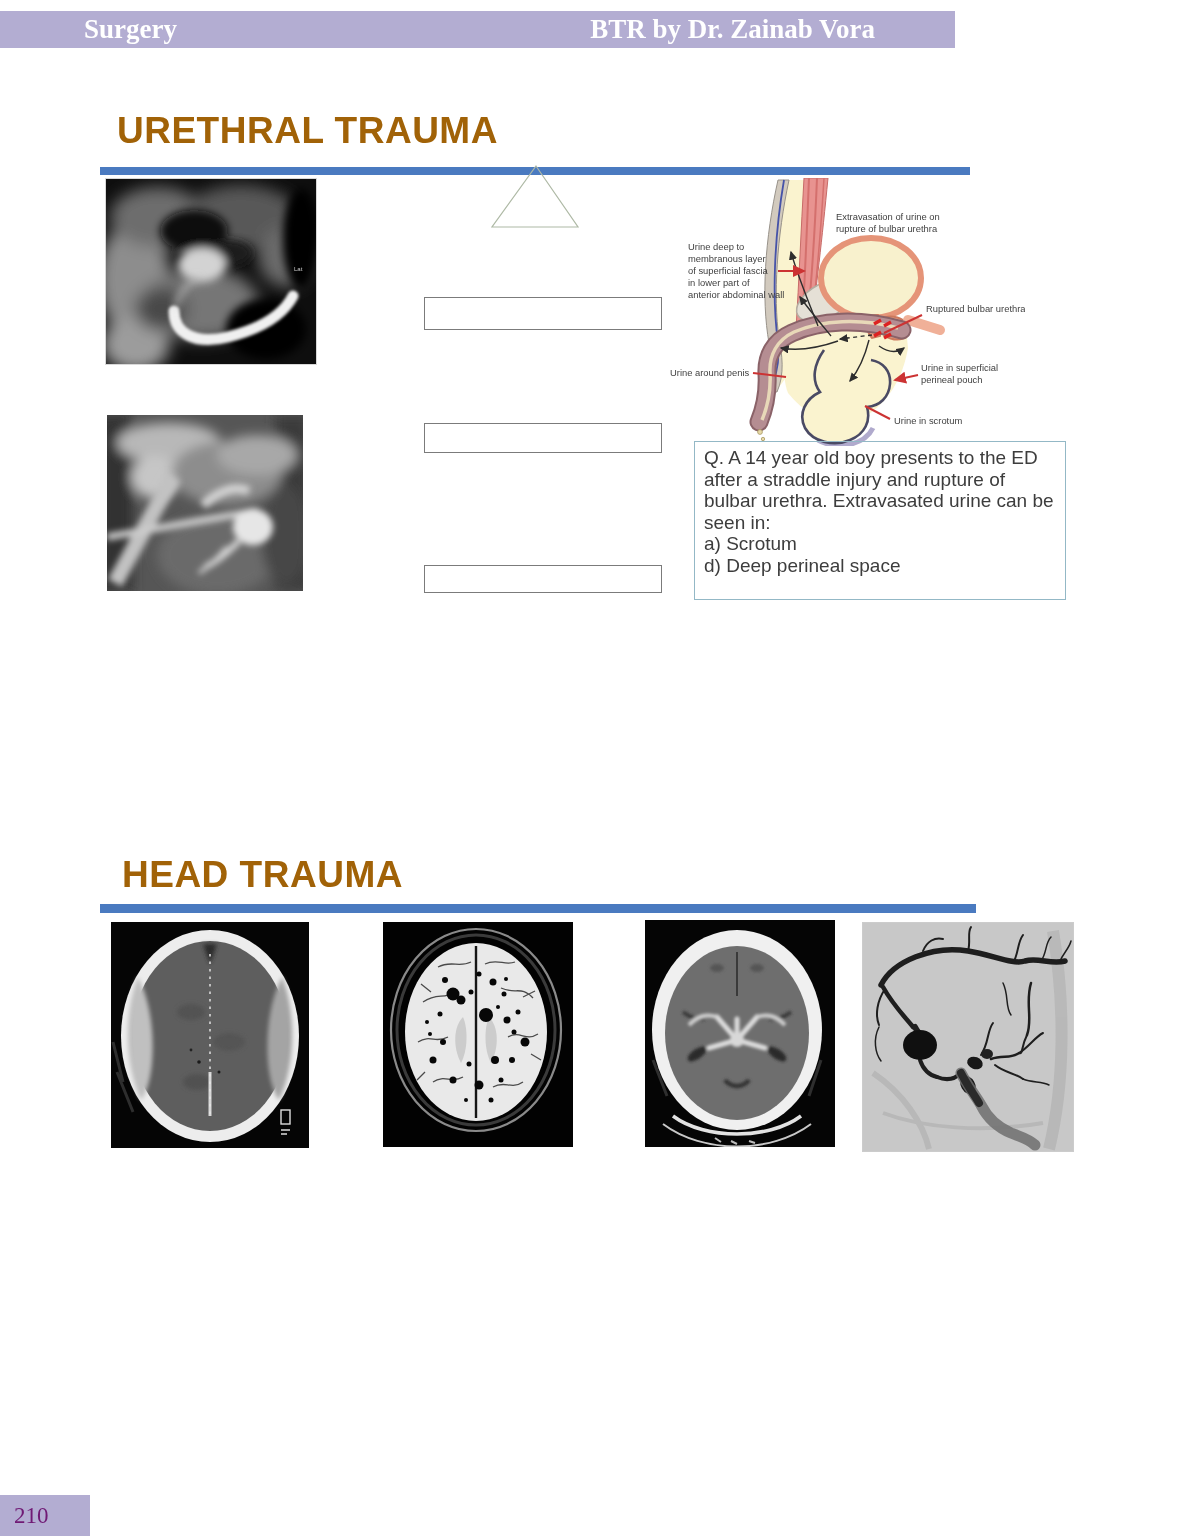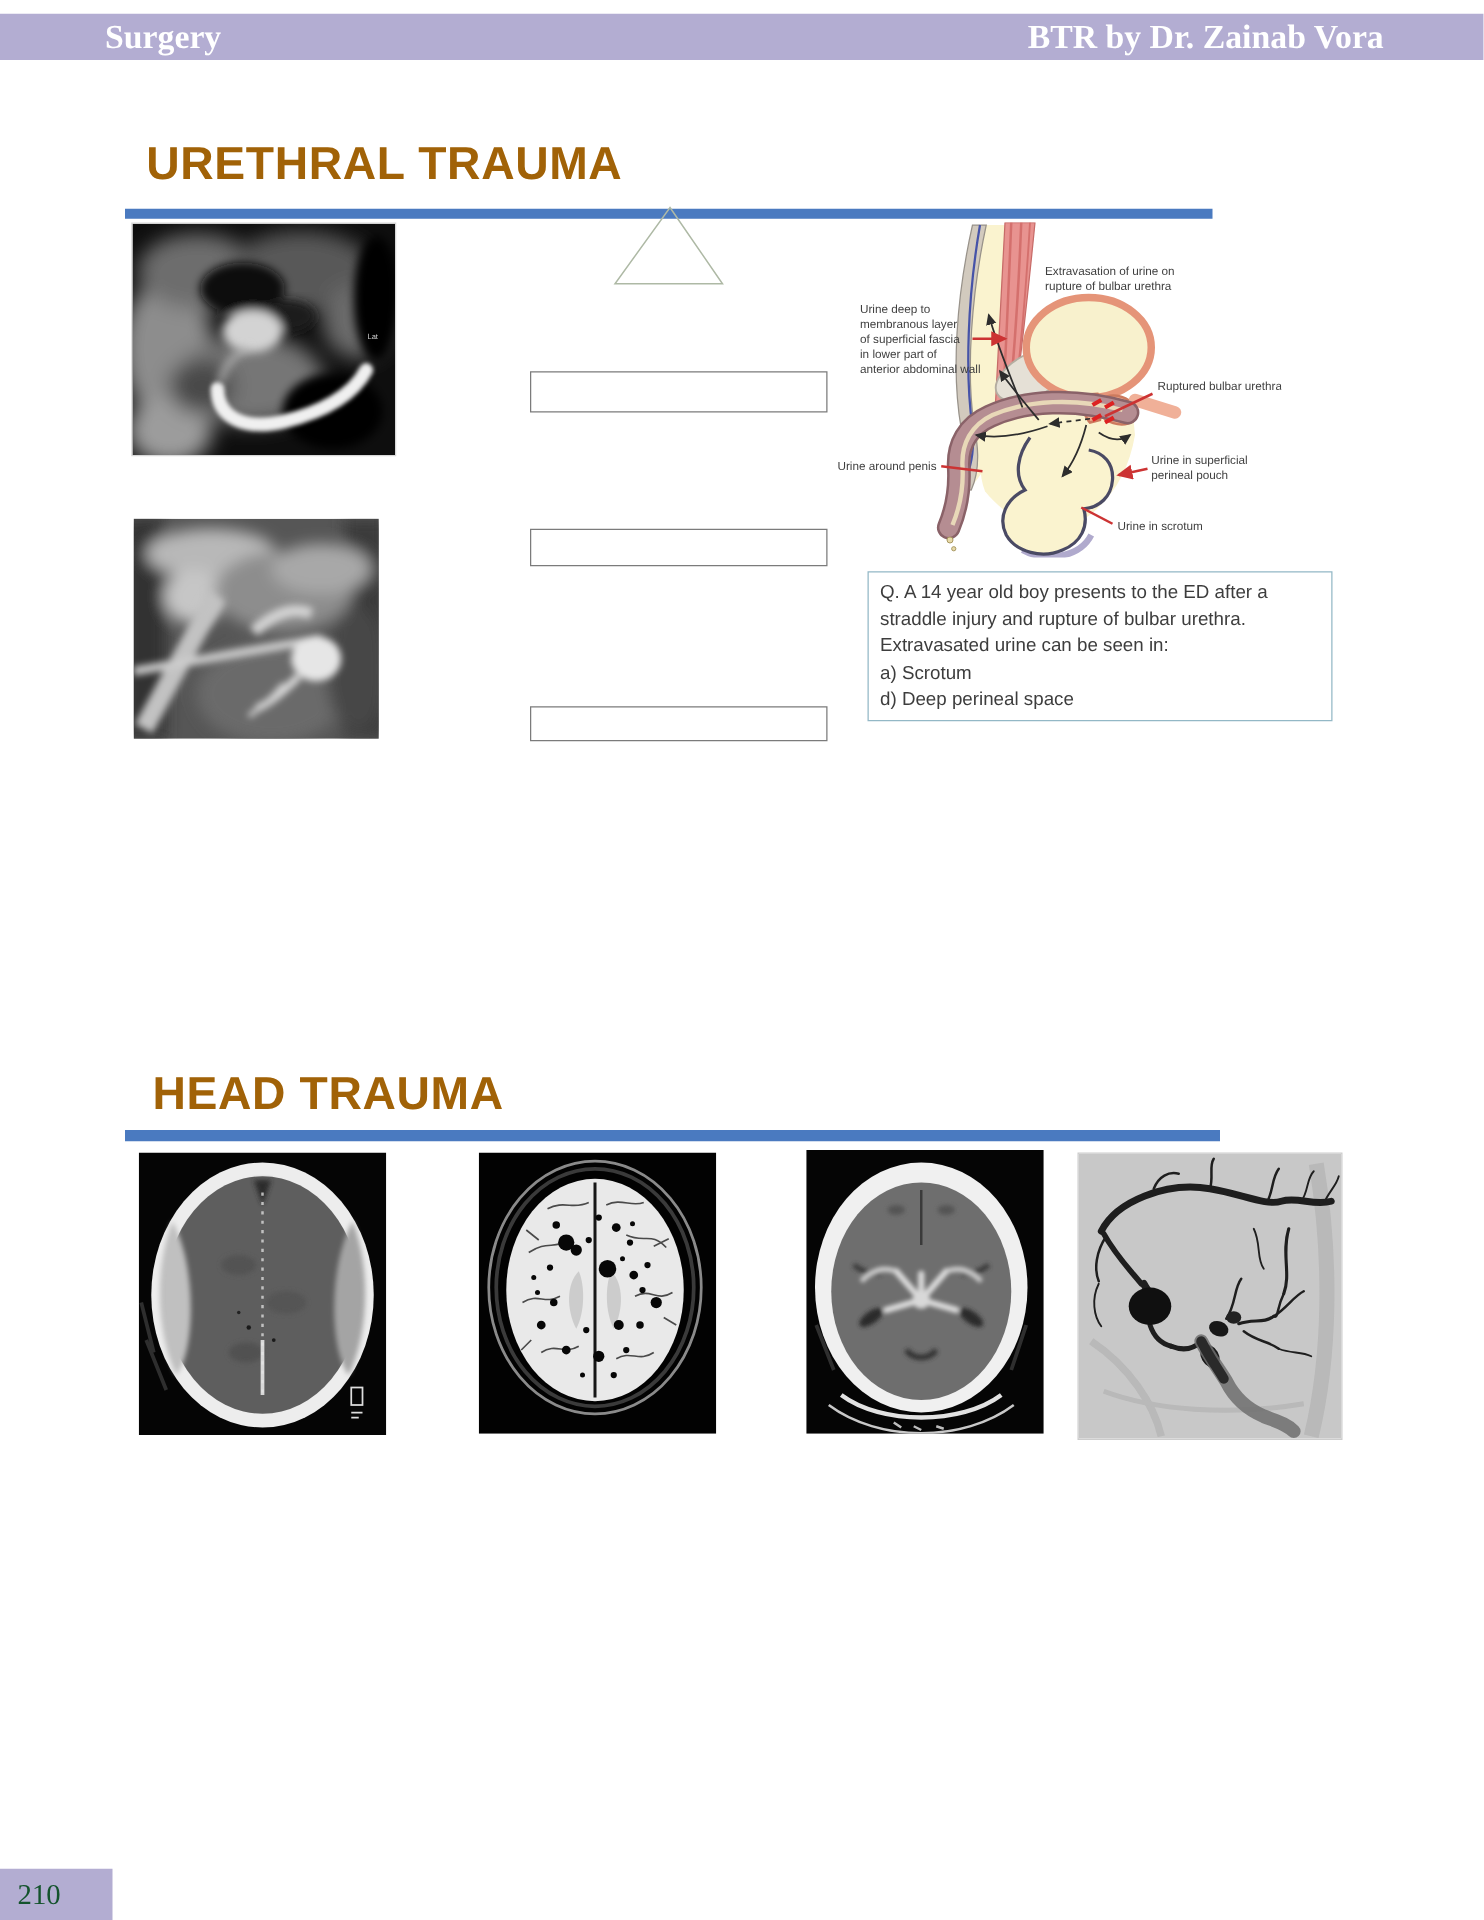--- a/index.html
+++ b/index.html
@@ -1,25 +1,25 @@
 <!DOCTYPE html>
 <html><head>
 <meta charset="utf-8">
 <style>
   html,body{margin:0;padding:0;background:#ffffff;}
   .page{position:relative;width:1187px;height:1536px;background:#ffffff;overflow:hidden;
         font-family:"Liberation Sans",sans-serif;}
   
-  .header-bar{position:absolute;top:11px;left:0;width:1187px;height:37px;background:#b3add2;}
+  .header-bar{position:absolute;top:11px;left:0;width:955px;height:37px;background:#b3add2;}
   .header-title{position:absolute;top:0;height:37px;line-height:37px;color:#ffffff;
         font-family:"Liberation Serif",serif;font-weight:bold;font-size:27px;}
   .header-title.left{left:84px;}
   .header-title.right{right:80px;}
   .footer-bar{position:absolute;top:1495px;left:0;width:90px;height:41px;background:#b3add2;}
-  .footer-num{position:absolute;left:14px;top:0;height:41px;line-height:41px;color:#14532d;
+  .footer-num{position:absolute;left:14px;top:0;height:41px;line-height:41px;color:#701a75;
         font-family:"Liberation Serif",serif;font-size:23px;}
   
   .sec-title{position:absolute;color:#a16207;font-weight:800;letter-spacing:0.5px;
         font-family:"Liberation Sans",sans-serif;}
   .sec-title.urethral{left:117px;top:110px;font-size:37px;}
   .sec-title.head{left:122px;top:854px;font-size:37px;}
   .blue-rule{position:absolute;background:#4a7ac0;height:8px;}
   .rule1{left:100px;top:167px;width:870px;}
   .rule2{left:100px;top:904px;width:876px;height:9px;}
   .triangle-shape{position:absolute;left:489px;top:163px;}
@@ -34,23 +34,23 @@
   .brain4{left:862px;top:922px;border:1px solid #cccccc;}
   
   .answer-box{position:absolute;left:424px;width:238px;background:#ffffff;
         border:1.6px solid #7b7b7b;box-sizing:border-box;}
   .answer-box.b1{top:297px;height:33px;}
   .answer-box.b2{top:423px;height:30px;}
   .answer-box.b3{top:565px;height:28px;}
   
   .diagram{left:668px;top:178px;}
   
-  .question-box{position:absolute;left:694px;top:457px;width:372px;height:120px;
+  .question-box{position:absolute;left:694px;top:441px;width:372px;height:159px;
         border:1.5px solid #93b8c6;box-sizing:border-box;padding:5px 9px 0 9px;
-        color:#3d3d3d;font-size:15px;line-height:21.5px;font-family:"Liberation Sans",sans-serif;}
+        color:#3d3d3d;font-size:19px;line-height:21.5px;font-family:"Liberation Sans",sans-serif;}
   .q-stem{margin:0;}
   .q-opt{margin:0;}
 </style>
 </head>
 <body>
 
 <div class="page">
 
   <div class="header-bar">
     <div class="header-title left">Surgery</div>

